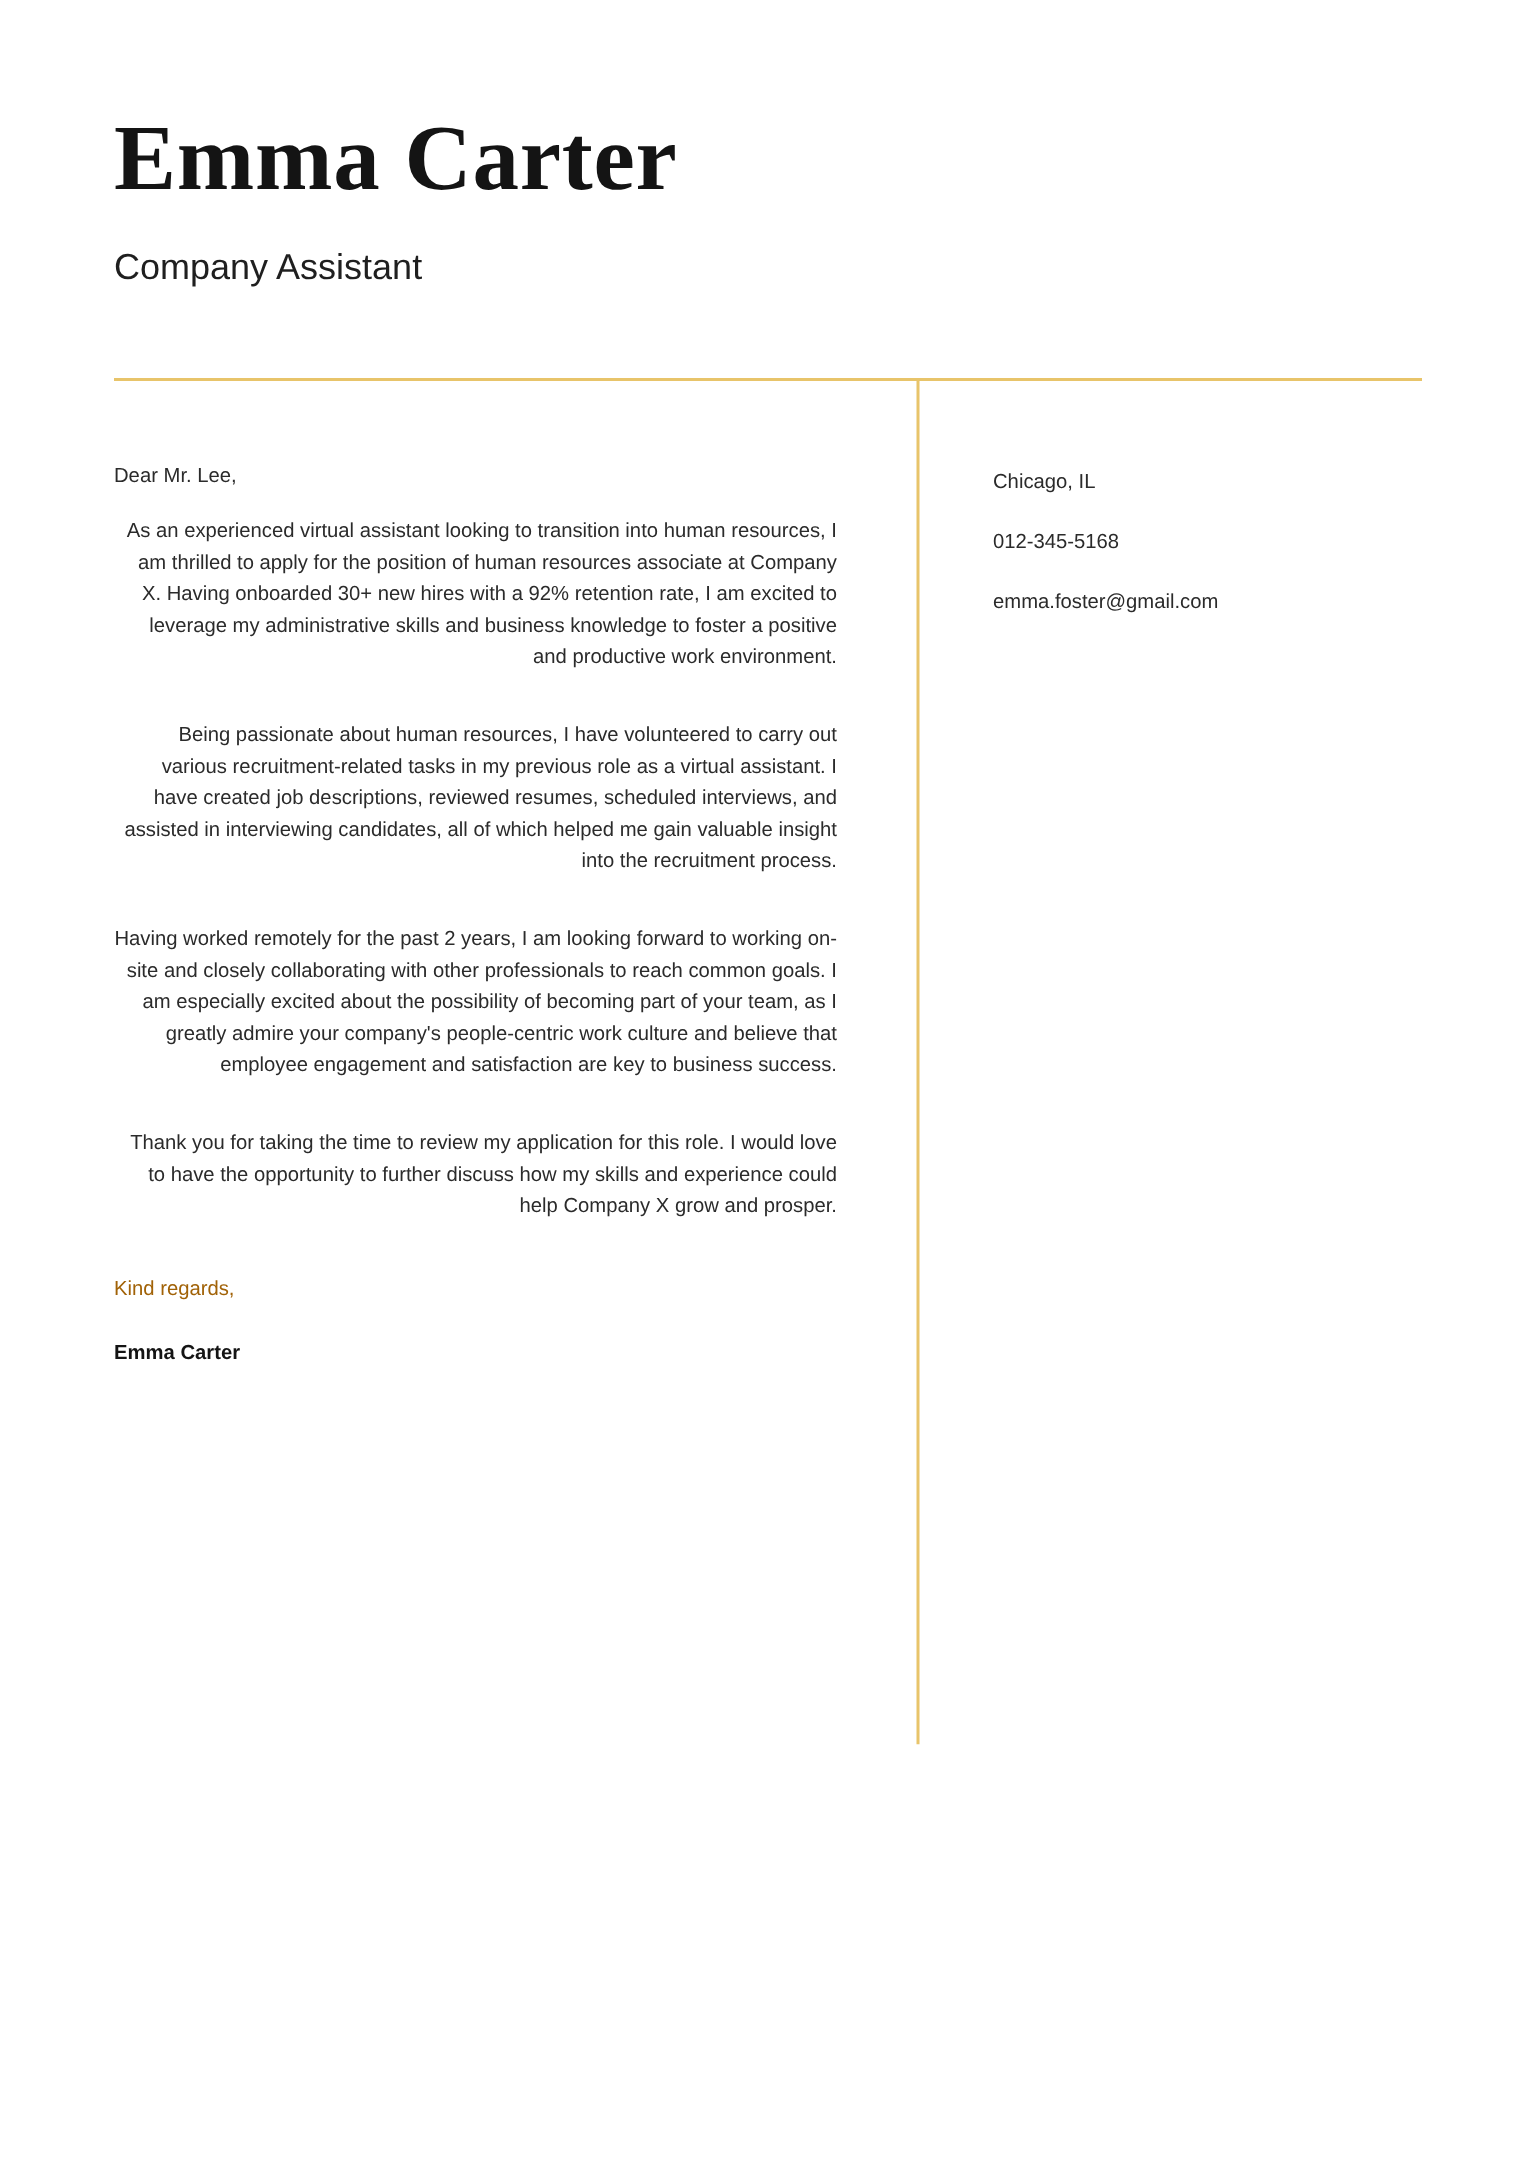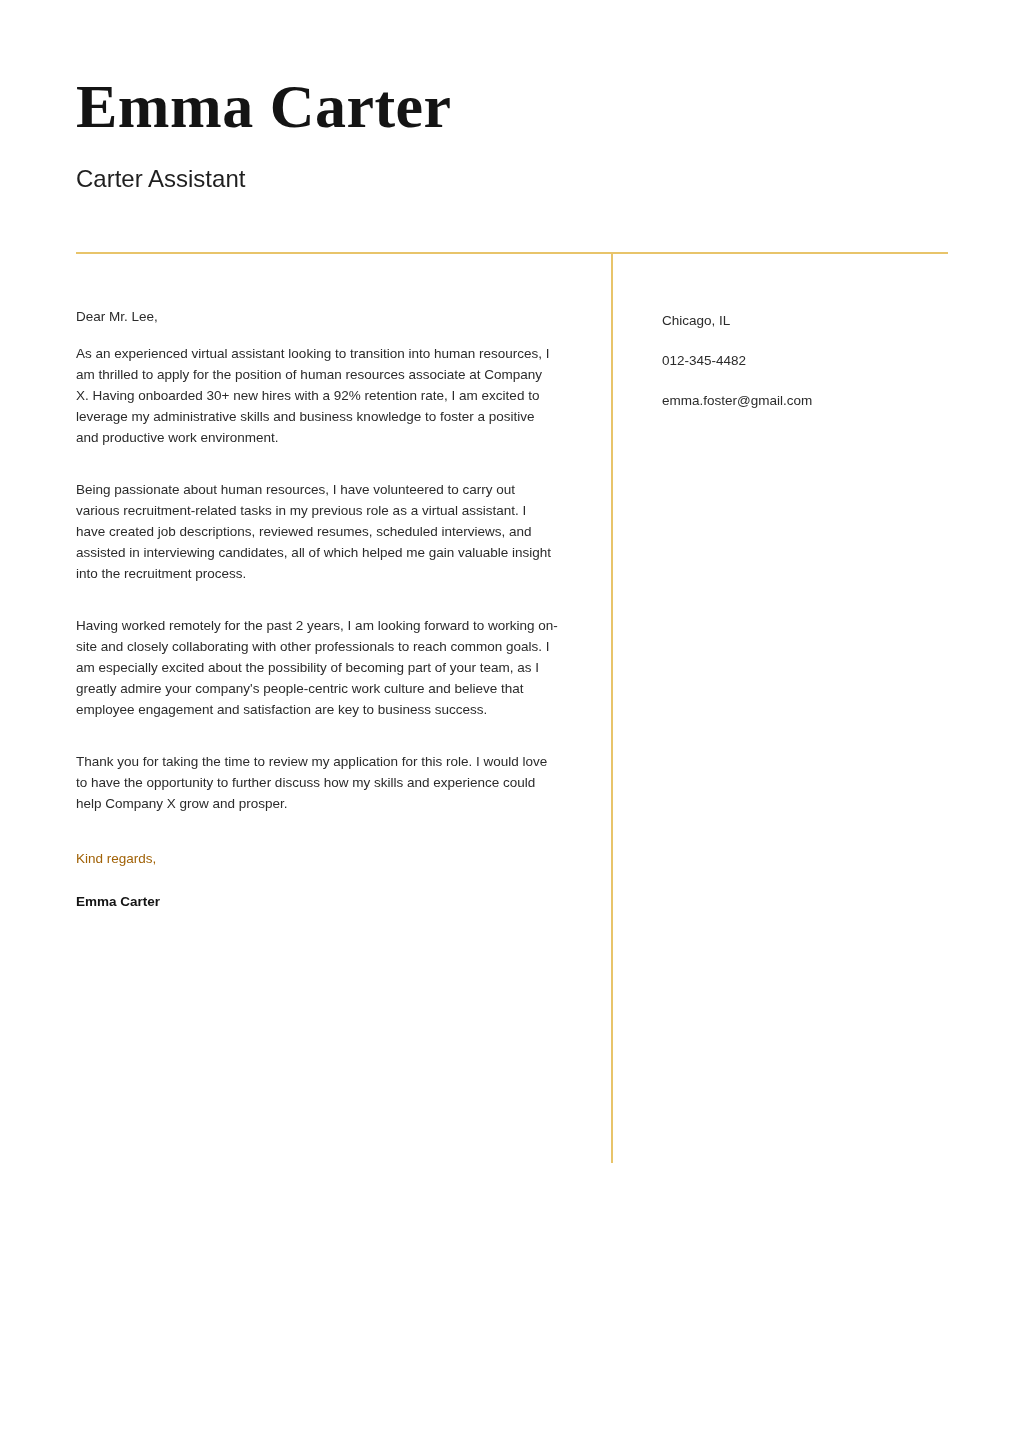--- a/index.html
+++ b/index.html
@@ -80,21 +80,21 @@
     font-size: 13.5px;
     line-height: 21px;
     color: #2b2b2b;
     margin: 0 0 16px 0;
   }
   .letter-paragraph {
     font-size: 13.5px;
     line-height: 21px;
     color: #2b2b2b;
     margin: 0 0 31px 0;
-    text-align: left;
+    text-align: right;
   }
   .letter-paragraph.closing-gap {
     margin-bottom: 34px;
   }
   .signoff {
     font-size: 13.5px;
     line-height: 21px;
     color: #a16207;
     margin: 0 0 22px 0;
   }
@@ -117,35 +117,35 @@
     margin-bottom: 0;
   }
 </style>
 </head>
 <body>
 
 <div class="page">
 
   <div class="header">
     <h1 class="candidate-name">Emma Carter</h1>
-    <p class="candidate-role">Carter Assistant</p>
+    <p class="candidate-role">Company Assistant</p>
   </div>
 
   <div class="rule-horizontal"></div>
   <div class="rule-vertical"></div>
 
   <div class="letter-column">
     <p class="salutation">Dear Mr. Lee,</p>
     <p class="letter-paragraph">As an experienced virtual assistant looking to transition into human resources, I am thrilled to apply for the position of human resources associate at Company X. Having onboarded 30+ new hires with a 92% retention rate, I am excited to leverage my administrative skills and business knowledge to foster a positive and productive work environment.</p>
     <p class="letter-paragraph">Being passionate about human resources, I have volunteered to carry out various recruitment-related tasks in my previous role as a virtual assistant. I have created job descriptions, reviewed resumes, scheduled interviews, and assisted in interviewing candidates, all of which helped me gain valuable insight into the recruitment process.</p>
     <p class="letter-paragraph">Having worked remotely for the past 2 years, I am looking forward to working on-site and closely collaborating with other professionals to reach common goals. I am especially excited about the possibility of becoming part of your team, as I greatly admire your company's people-centric work culture and believe that employee engagement and satisfaction are key to business success.</p>
     <p class="letter-paragraph closing-gap">Thank you for taking the time to review my application for this role. I would love to have the opportunity to further discuss how my skills and experience could help Company X grow and prosper.</p>
     <p class="signoff">Kind regards,</p>
     <p class="signature-name">Emma Carter</p>
   </div>
 
   <div class="contact-column">
     <p class="contact-line">Chicago, IL</p>
-    <p class="contact-line">012-345-4482</p>
+    <p class="contact-line">012-345-5168</p>
     <p class="contact-line">emma.foster@gmail.com</p>
   </div>
 
 </div>
 
 </body></html>

